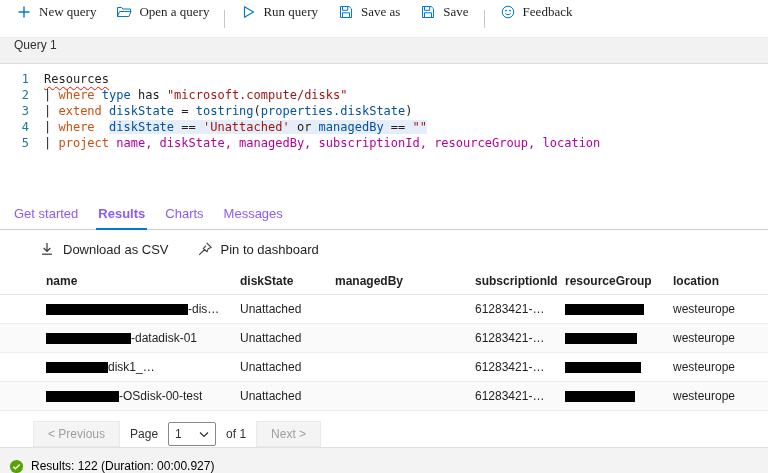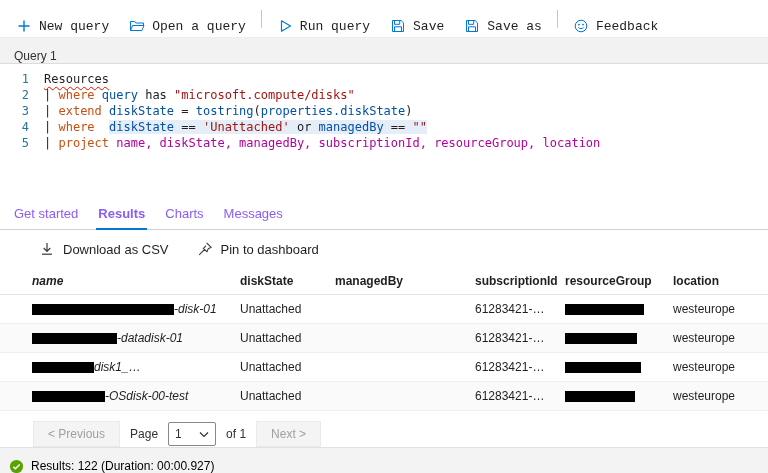--- a/index.html
+++ b/index.html
@@ -7,31 +7,31 @@
   body {
     width: 768px; height: 473px; overflow: hidden;
     font-family: "Liberation Sans", sans-serif;
     color: #201f1e; background: #ffffff;
   }
   .app { display: flex; flex-direction: column; height: 473px; width: 768px; }
 
   
   .cmdbar { display: flex; align-items: center; height: 37px; padding: 0 6px; flex: none; background:#fff; }
   .cmd {
-    display: flex; align-items: flex-end; gap: 7px;
+    display: flex; align-items: flex-start; gap: 7px;
     background: transparent; border: none; cursor: pointer;
-    font-family: Liberation Mono, monospace; font-size: 13px; color: #201f1e;
+    font-family: Liberation Serif, serif; font-size: 13px; color: #201f1e;
     padding: 0 10px; height: 30px; white-space: nowrap;
   }
   .cmd svg { display: block; color: #0078d4; }
   .cmd-divider { width: 1px; height: 18px; background: #c8c6c4; margin: 0 5px; flex: none; }
 
   
   .tabstrip { height: 27px; background: #f2f2f2; border-top: 1px solid #ececec; border-bottom: 1px solid #dcdcdc; display: flex; align-items: stretch; flex: none; }
-  .query-tab { padding: 0 14px; font-size: 12px; display: flex; align-items: flex-end; color: #323130; background: #f2f2f2; cursor: pointer; }
+  .query-tab { padding: 0 14px; font-size: 12px; display: flex; align-items: flex-start; color: #323130; background: #f2f2f2; cursor: pointer; }
 
   
   .editor {
     flex: none; height: 134px; padding-top: 7px; background: #fff;
     font-family: "DejaVu Sans Mono", "Liberation Mono", monospace;
     font-size: 12px; line-height: 16px; overflow: hidden;
   }
   .code-line { display: flex; white-space: pre; }
   .line-num { width: 44px; text-align: right; padding-right: 15px; color: #237893; flex: none; }
   .tok-plain   { color: #201f1e; }
@@ -51,21 +51,21 @@
 
   
   .results-toolbar { display: flex; align-items: center; height: 38px; padding-left: 33px; gap: 16px; flex: none; }
   .rt-btn { display: flex; align-items: center; gap: 8px; font-family: "Liberation Sans", sans-serif; font-size: 13px; color: #201f1e; background: none; border: none; cursor: pointer; }
   .rt-btn svg { display: block; color: #39383a; }
 
   
   table { border-collapse: collapse; table-layout: fixed; width: 100%; font-size: 12px; }
   th { text-align: left; font-weight: bold; padding: 6px 8px; border-bottom: 1px solid #e6e4e2; color: #201f1e; white-space: nowrap; overflow: hidden; }
   td { padding: 7px 8px; border-bottom: 1px solid #f0efee; white-space: nowrap; overflow: hidden; text-overflow: ellipsis; }
-  th:first-child, td:first-child { padding-left: 32px; font-style: italic; }
+  th:first-child, td:first-child { padding-left: 46px; }
   tbody tr:nth-child(even) { background: #fafafa; }
   .redacted { display: inline-block; height: 11px; background: #000; vertical-align: middle; }
 
   
   .pagination { display: flex; align-items: center; gap: 10px; padding: 10px 0 0 33px; font-size: 12px; color: #323130; }
   .pg-btn { background: #f4f4f4; border: 1px solid #eaeaea; color: #a19f9d; font-family: Liberation Sans, sans-serif; font-size: 12px; padding: 5px 14px; cursor: default; white-space: nowrap; }
   .pg-select { display: flex; align-items: center; justify-content: space-between; width: 48px; height: 24px; border: 1px solid #8a8886; border-radius: 2px; padding: 0 6px; background: #fff; cursor: pointer; }
   .pg-select svg { display: block; color: #323130; }
 
   
@@ -95,28 +95,28 @@
       <svg width="16" height="16" viewBox="0 0 16 16">
           <path d="M4.5 2.8l9 5.2-9 5.2z" fill="none" stroke="currentColor" stroke-width="1.2" stroke-linejoin="round"></path>
         </svg>
       <span>Run query</span>
     </button>
     <button class="cmd">
       <svg width="16" height="16" viewBox="0 0 16 16">
           <path fill="none" stroke="currentColor" d="M2.5 2.5h8.6l2.4 2.4v8.6H2.5z"></path>
           <path fill="none" stroke="currentColor" d="M4.5 2.5v3.8h5.2V2.5M4.5 13.5V8.8h7v4.7"></path>
         </svg>
-      <span>Save</span>
+      <span>Save as</span>
     </button>
     <button class="cmd">
       <svg width="16" height="16" viewBox="0 0 16 16">
           <path fill="none" stroke="currentColor" d="M2.5 2.5h8.6l2.4 2.4v8.6H2.5z"></path>
           <path fill="none" stroke="currentColor" d="M4.5 2.5v3.8h5.2V2.5M4.5 13.5V8.8h7v4.7"></path>
         </svg>
-      <span>Save as</span>
+      <span>Save</span>
     </button>
     <span class="cmd-divider"></span>
     <button class="cmd">
       <svg width="16" height="16" viewBox="0 0 16 16">
           <circle cx="8" cy="8" r="5.8" fill="none" stroke="currentColor"></circle>
           <circle cx="6" cy="6.6" r=".9" fill="currentColor"></circle>
           <circle cx="10" cy="6.6" r=".9" fill="currentColor"></circle>
           <path d="M5.4 9.4a3.4 3.4 0 0 0 5.2 0" fill="none" stroke="currentColor"></path>
         </svg>
       <span>Feedback</span>
@@ -125,21 +125,21 @@
 
   <div class="tabstrip">
     <div class="query-tab">
       <span>Query 1</span>
     </div>
   </div>
 
   <div class="editor">
     <div>
         <div class="code-line"><span class="line-num">1</span><span><span class="tok-plain squiggle">Resources</span></span></div>
-        <div class="code-line"><span class="line-num">2</span><span><span class="tok-plain">| </span><span class="tok-keyword">where</span><span class="tok-plain"> </span><span class="tok-ident">query</span><span class="tok-plain"> </span><span class="tok-op">has</span><span class="tok-plain"> </span><span class="tok-string">"microsoft.compute/disks"</span></span></div>
+        <div class="code-line"><span class="line-num">2</span><span><span class="tok-plain">| </span><span class="tok-keyword">where</span><span class="tok-plain"> </span><span class="tok-ident">type</span><span class="tok-plain"> </span><span class="tok-op">has</span><span class="tok-plain"> </span><span class="tok-string">"microsoft.compute/disks"</span></span></div>
         <div class="code-line"><span class="line-num">3</span><span><span class="tok-plain">| </span><span class="tok-keyword">extend</span><span class="tok-plain"> </span><span class="tok-ident">diskState</span><span class="tok-plain"> = </span><span class="tok-ident">tostring</span><span class="tok-plain">(</span><span class="tok-ident">properties.diskState</span><span class="tok-plain">)</span></span></div>
         <div class="code-line"><span class="line-num">4</span><span><span class="tok-plain">| </span><span class="tok-keyword">where</span><span class="tok-plain">  </span><span class="tok-ident hl">diskState</span><span class="tok-plain hl"> == </span><span class="tok-string hl">'Unattached'</span><span class="tok-plain hl"> </span><span class="tok-op hl">or</span><span class="tok-plain hl"> </span><span class="tok-ident hl">managedBy</span><span class="tok-plain hl"> == </span><span class="tok-string hl">""</span></span></div>
         <div class="code-line"><span class="line-num">5</span><span><span class="tok-plain">| </span><span class="tok-keyword">project</span><span class="tok-plain"> </span><span class="tok-column">name, diskState, managedBy, subscriptionId, resourceGroup, location</span></span></div>
       </div>
   </div>
 
   <div class="result-tabs">
     <div class="rtab">Get started</div>
     <div class="rtab active">Results</div>
     <div class="rtab">Charts</div>

